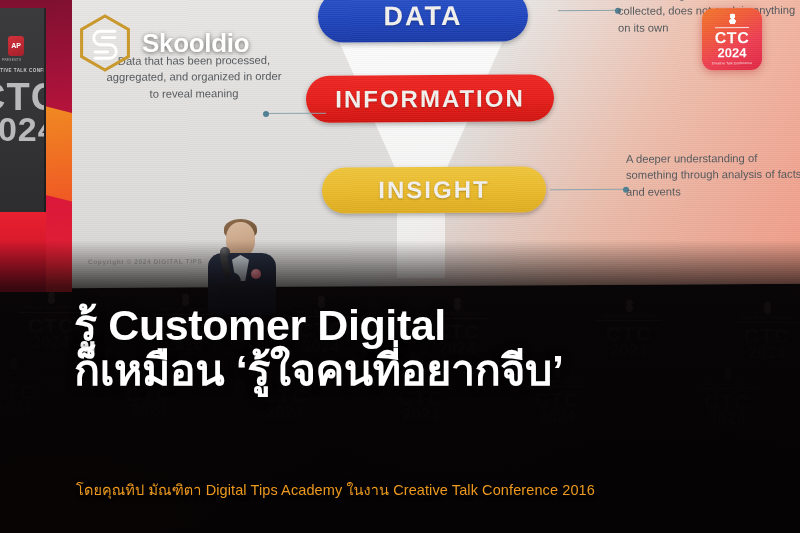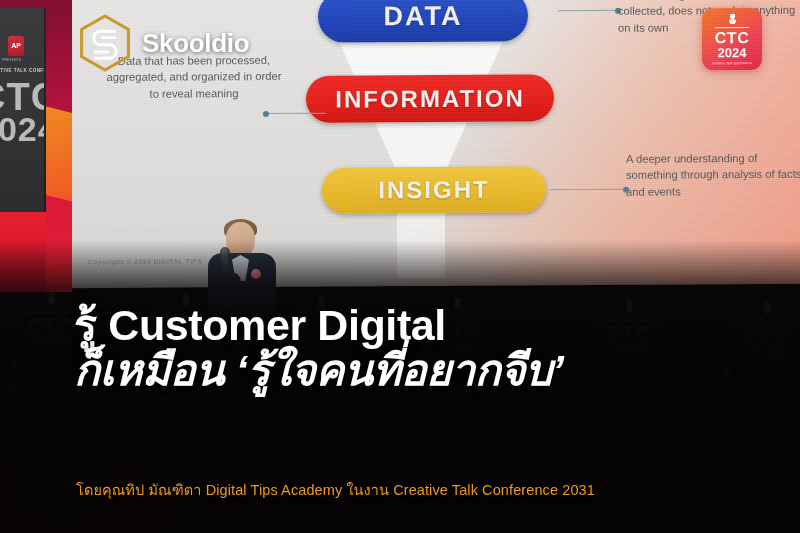--- a/index.html
+++ b/index.html
@@ -225,21 +225,21 @@
   .headline {
     position:absolute; left:74px; top:303px; width:660px;
     color:#ffffff;
     font-family:"Liberation Sans", sans-serif;
     font-weight:700;
     font-size:43px;
     line-height:1.05;
     letter-spacing:-0.4px;
     text-shadow:0 2px 10px rgba(0,0,0,.6);
   }
-  .headline .l2 { display:block;font-style:italic; }
+  .headline .l2 { display:block; }
 
   .sub1 {
     position:absolute; left:76px; top:450px; width:700px;
     color:#ec8f17; font-weight:700; font-size:14.5px; letter-spacing:.1px;
     text-shadow:0 1px 5px rgba(0,0,0,.7);
   }
   .sub2 {
     position:absolute; left:76px; top:478px; width:720px;
     color:#ee9a1e; font-weight:400; font-size:14.5px; letter-spacing:.1px;
     text-shadow:0 1px 5px rgba(0,0,0,.7);
@@ -429,16 +429,16 @@
         <path d="M33 42 H19" fill="none" stroke="#ffffff" stroke-width="3.2" stroke-linecap="round"></path>
       </svg>
       <span class="logo-text">Skooldio</span>
     </div>
 
     <div class="headline">
       <span>รู้ Customer Digital</span>
       <span class="l2">ก็เหมือน ‘รู้ใจคนที่อยากจีบ’</span>
     </div>
 
-    <div class="sub2">โดยคุณทิป มัณฑิตา Digital Tips Academy ในงาน Creative Talk Conference 2031</div>
+    <div class="sub2">โดยคุณทิป มัณฑิตา Digital Tips Academy ในงาน Creative Talk Conference 2016</div>
   </div>
 
 </div>
 
 </body></html>

